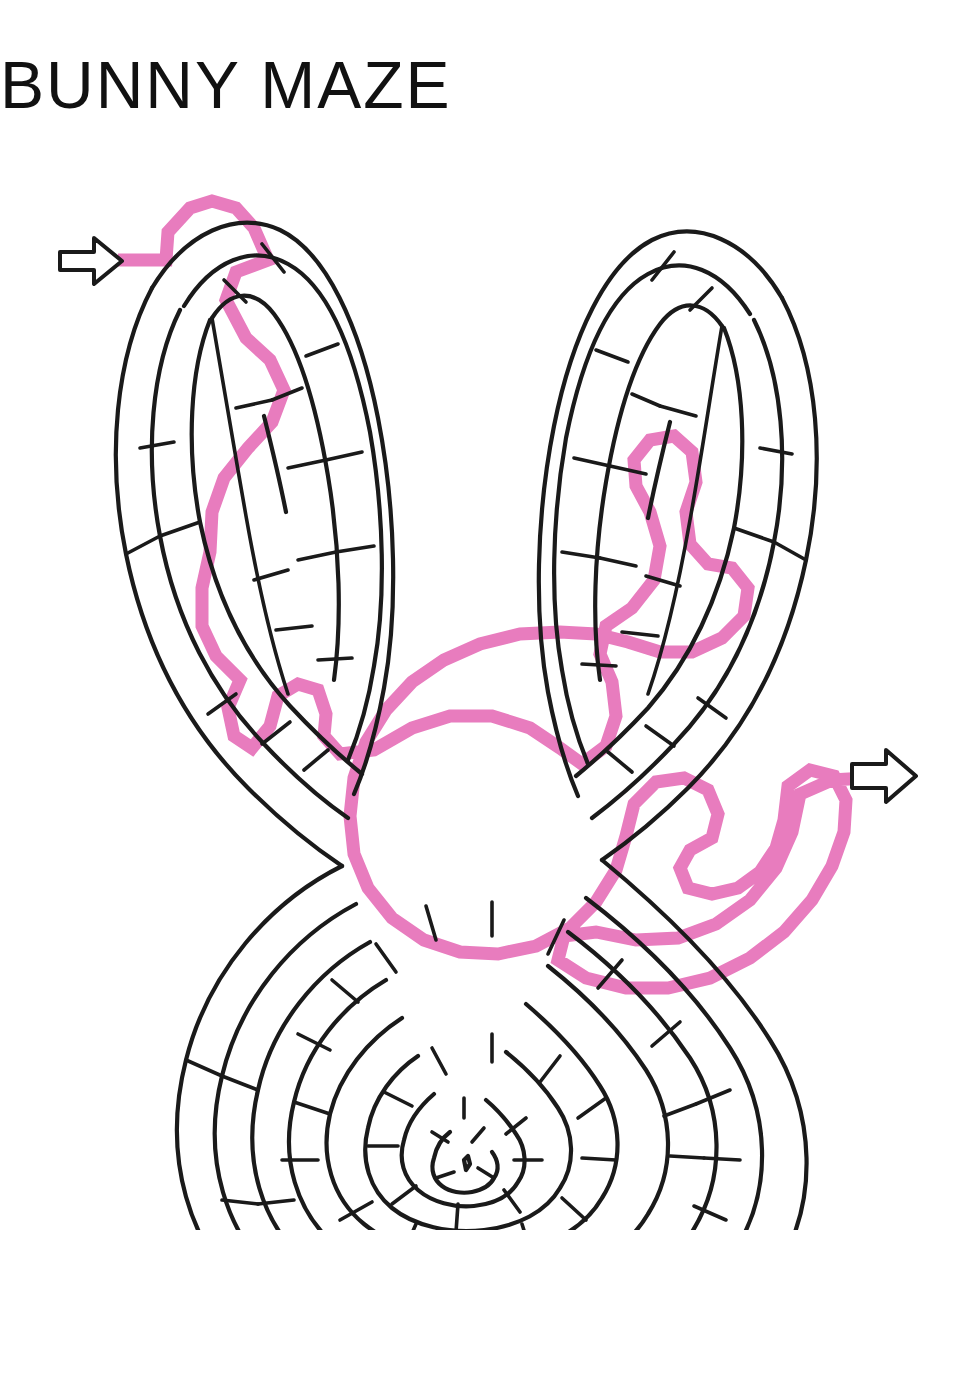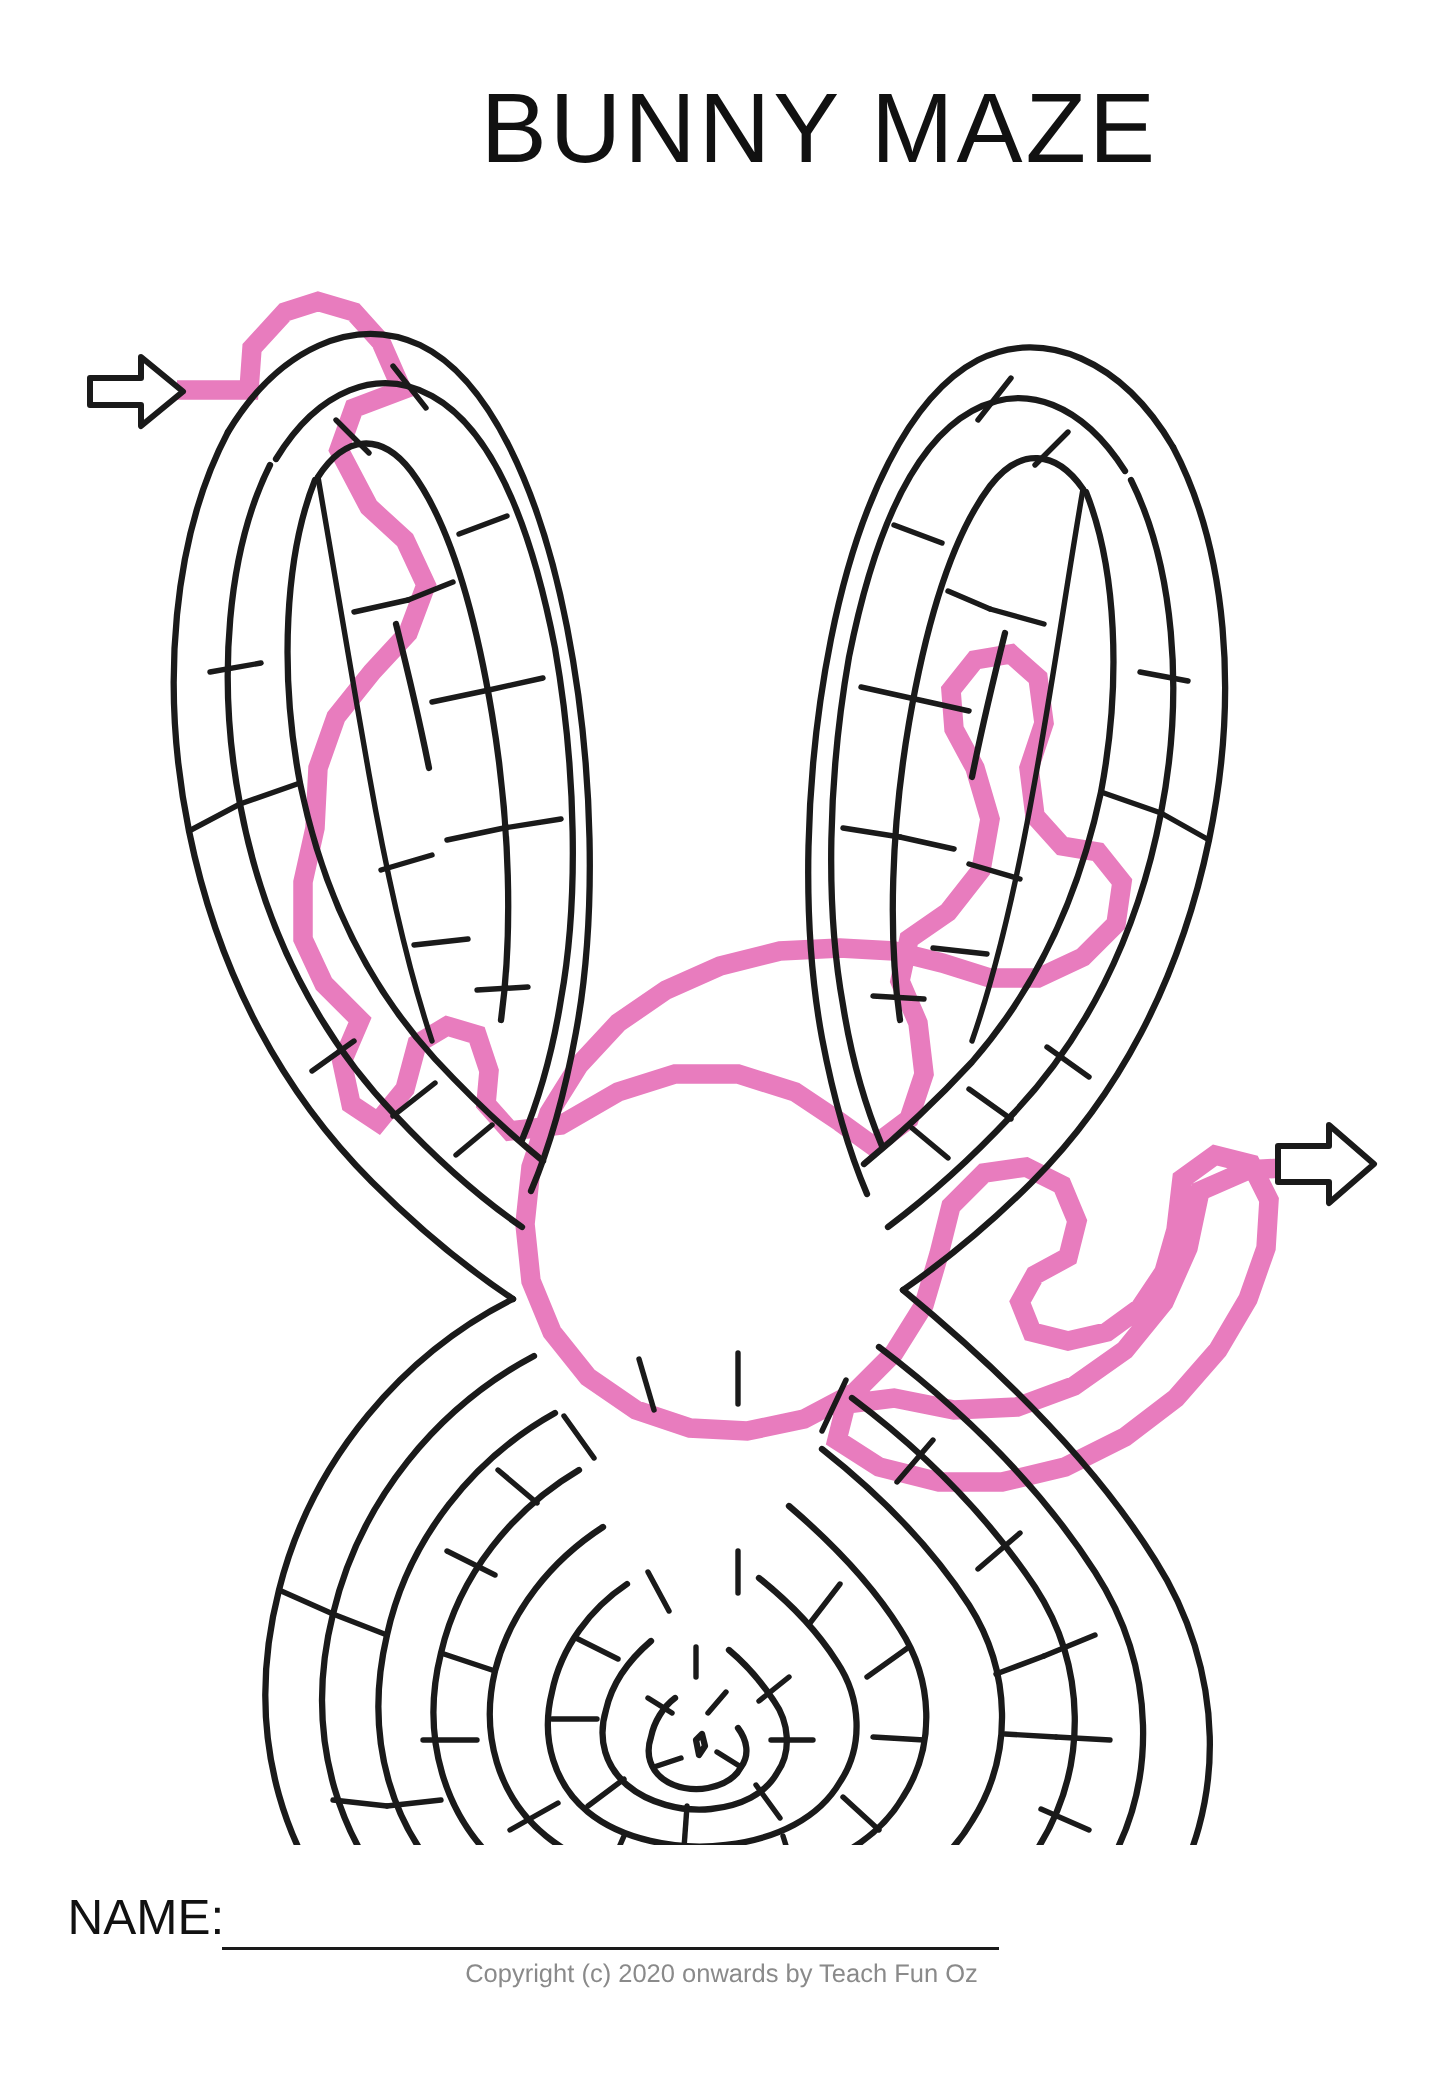--- a/index.html
+++ b/index.html
@@ -18,21 +18,21 @@
   .page {
     position: absolute;
     inset: 0;
     background: #ffffff;
   }
   .page-title {
     position: absolute;
     top: 52px;
     left: 0;
     width: 772px;
-    text-align: right;
+    text-align: left;
     font-family: "Liberation Sans", sans-serif;
     font-size: 66px;
     font-weight: 400;
     letter-spacing: 2px;
     color: #111111;
     line-height: 1.0;
     white-space: nowrap;
   }
   .maze-wrap {
     position: absolute;
@@ -447,21 +447,14 @@
           L 876 616
           L 846 642
           L 846 628
           L 812 628
           Z"></path>
       </g>
 
     </svg>
   </div>
 
-  <div class="footer">
-    <div class="name-row">
-      <span class="name-label">NAME:</span>
-      <span class="name-line"></span>
-    </div>
-    <div class="copyright">Copyright (c) 2020 onwards by Teach Fun Oz</div>
-  </div>
 
 </div>
 
 </body></html>

